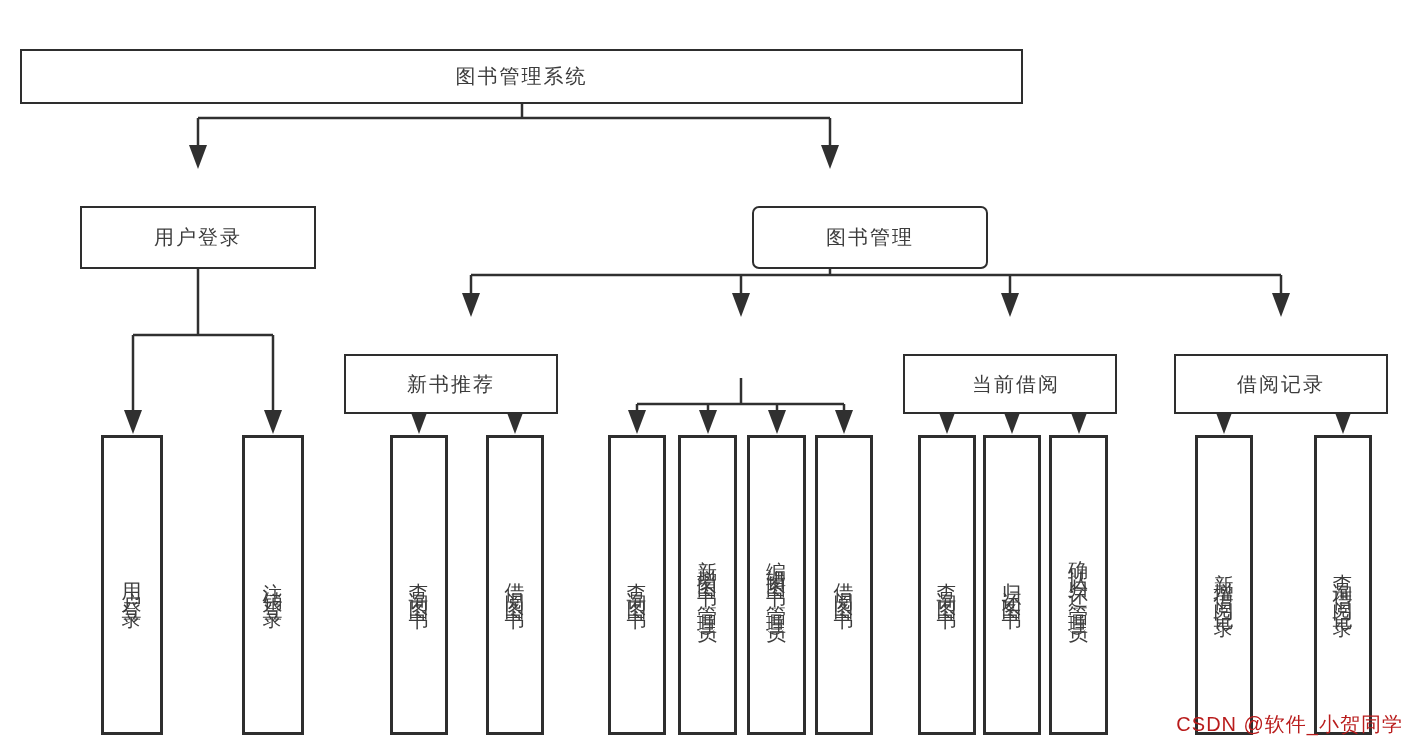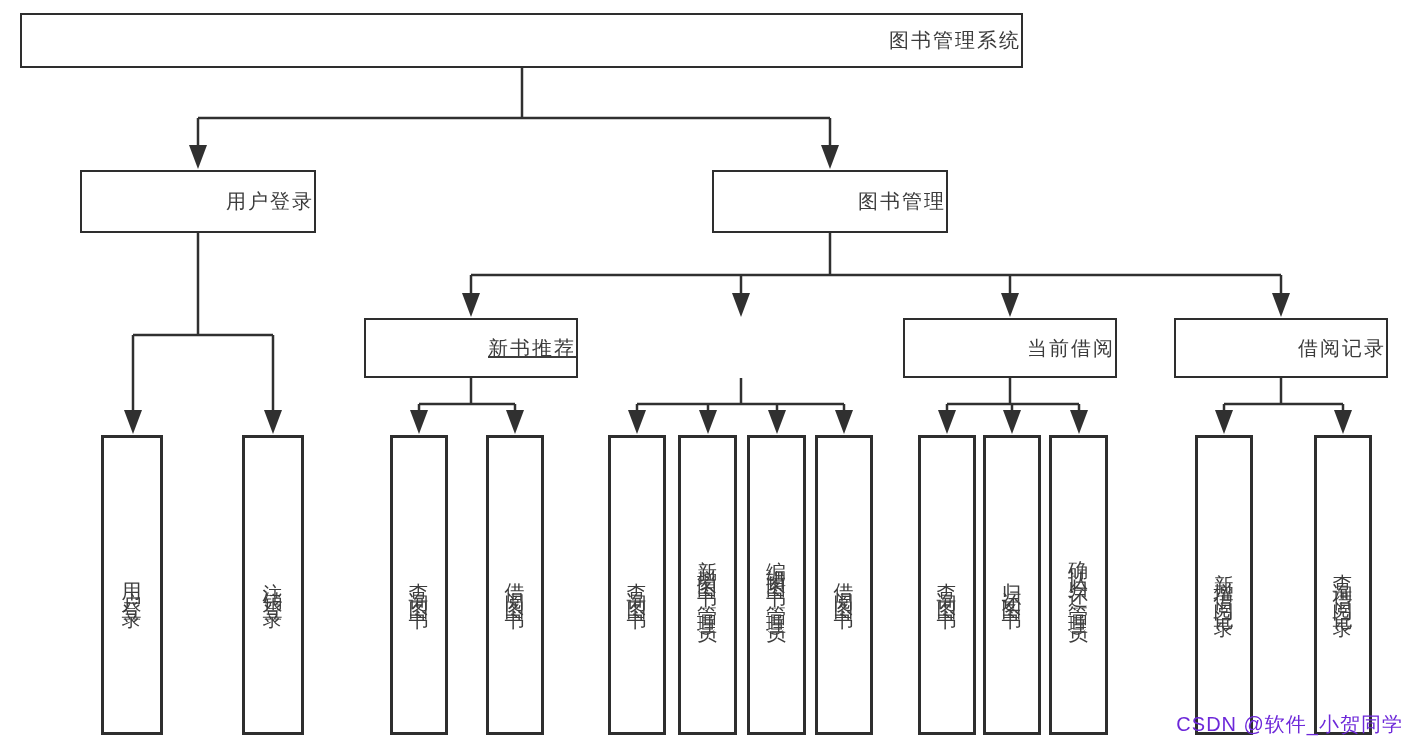--- a/index.html
+++ b/index.html
@@ -11,25 +11,26 @@
     overflow:hidden;
   }
   .connectors{position:absolute;left:0;top:0;z-index:1;}
   .connectors line{stroke:#303030;stroke-width:2.5;}
   .connectors polygon{fill:#303030;}
   .box{
     position:absolute;
     box-sizing:border-box;
     border:2px solid #2e2e2e;
     background:#ffffff;
-    display:flex;align-items:center;justify-content:flex-end;
+    display:flex;align-items:center;justify-content:center;
     color:#3c3c3c;
     font-size:20px;
     letter-spacing:2px;
     z-index:2;
+    margin-top:36px;
   }
   .root{left:20px;top:13px;width:1003px;height:55px;}
   .lvl2{top:170px;width:236px;height:63px;}
   .lvl3{top:318px;width:214px;height:60px;}
   .leaf{
     position:absolute;
     top:435px;height:300px;
     box-sizing:border-box;
     border:3px solid #2e2e2e;
     background:#ffffff;
@@ -42,21 +43,21 @@
     font-size:20px;
     letter-spacing:9px;
     color:#3c3c3c;
     line-height:1;
     white-space:nowrap;
   }
   .watermark{
     position:absolute;
     right:2px;top:711px;
     font-size:20px;
-    color:#6d28d9;
+    color:#b91c1c;
     letter-spacing:1px;
     z-index:3;
   }
 </style>
 </head>
 <body>
 
 <div class="stage">
 
   <svg class="connectors" width="1405" height="747">
@@ -114,25 +115,25 @@
       <polygon points="1334,410 1352,410 1343,434"></polygon>
     </svg>
 
   <div class="box root">
     <span>图书管理系统</span>
   </div>
 
   <div class="box lvl2" style="left:80px;">
     <span>用户登录</span>
   </div>
-  <div class="box lvl2" style="left:712px;">
+  <div class="box lvl2" style="left:752px;border-radius:7px;">
     <span>图书管理</span>
   </div>
 
-  <div class="box lvl3" style="left:364px;text-decoration:underline;">
+  <div class="box lvl3" style="left:344px;">
     <span>新书推荐</span>
   </div>
   <div class="box lvl3" style="left:903px;padding-left:12px;">
     <span>当前借阅</span>
   </div>
   <div class="box lvl3" style="left:1174px;">
     <span>借阅记录</span>
   </div>
 
   <div class="leaf" style="left:101px;width:62px;">

